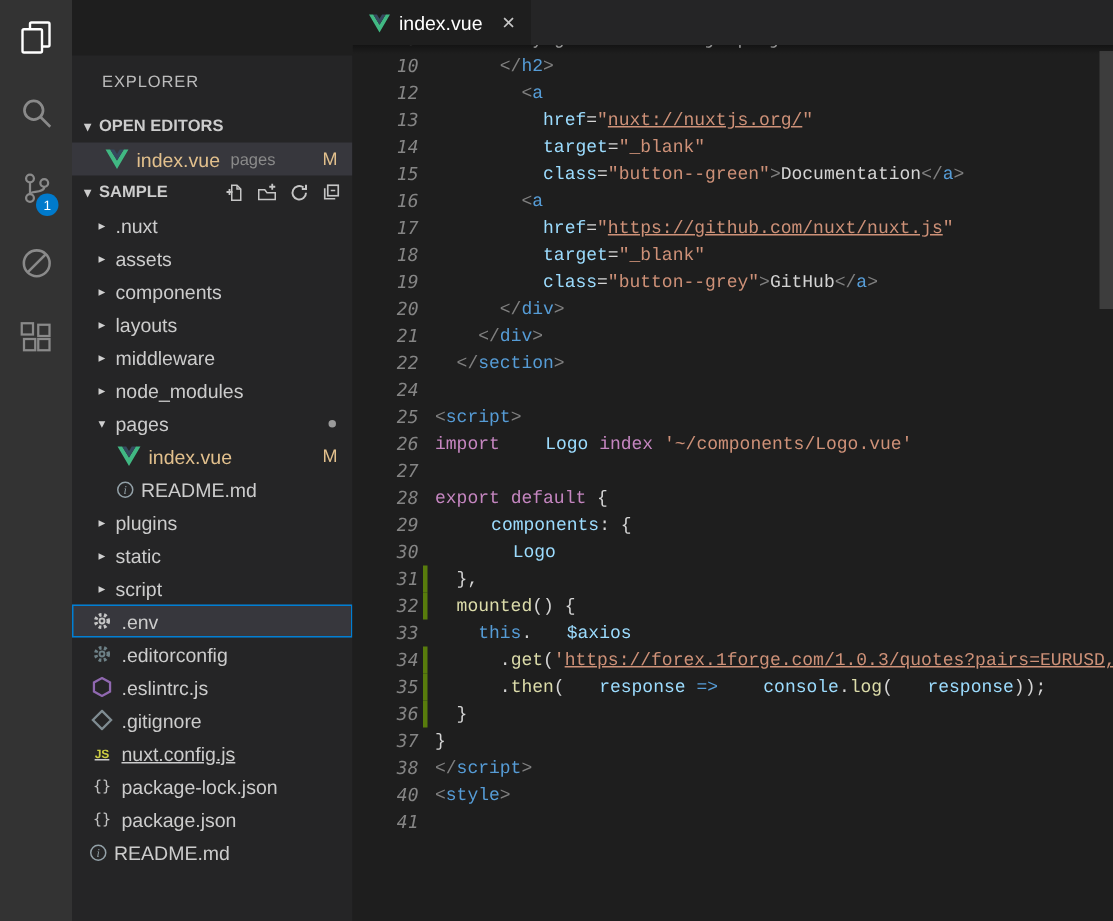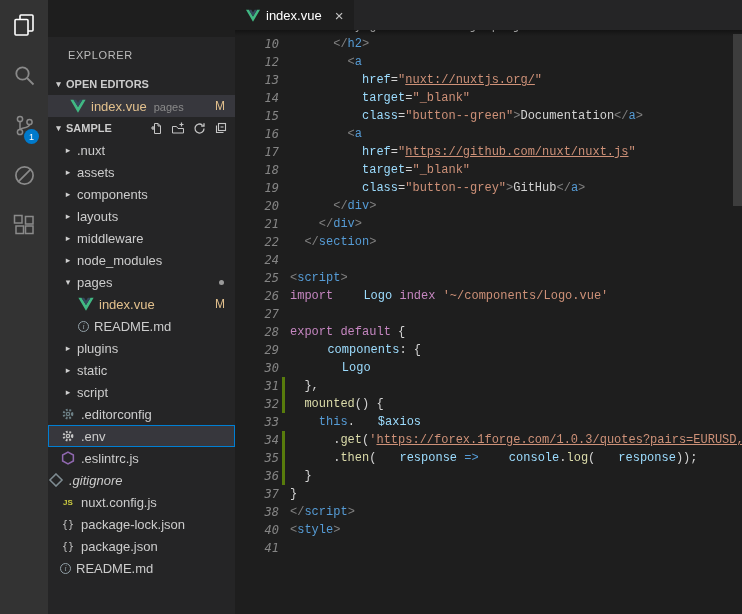--- a/index.html
+++ b/index.html
@@ -213,47 +213,47 @@
           <span class="tree-label">plugins</span>
         </div>
         <div class="tree-row" style="padding-left: 12px;">
           <span class="chev">▸</span>
           <span class="tree-label">static</span>
         </div>
         <div class="tree-row" style="padding-left: 12px;">
           <span class="chev">▸</span>
           <span class="tree-label">script</span>
         </div>
-        <div class="tree-row" style="padding-left: 12px;">
-          <svg class="fi" width="13" height="13" viewBox="0 0 12 12">
-            <circle cx="6" cy="6" r="3.6" fill="none" stroke="#6d8086" stroke-width="2" stroke-dasharray="1.5 1.45"></circle>
-            <circle cx="6" cy="6" r="1.4" fill="none" stroke="#6d8086" stroke-width="1.1"></circle>
-          </svg>
-          <span class="tree-label">.editorconfig</span>
-        </div>
         <div class="tree-row selected" style="padding-left: 12px;">
           <svg class="fi" width="13" height="13" viewBox="0 0 12 12">
             <circle cx="6" cy="6" r="3.6" fill="none" stroke="#c5c5c5" stroke-width="2" stroke-dasharray="1.5 1.45"></circle>
             <circle cx="6" cy="6" r="1.4" fill="none" stroke="#c5c5c5" stroke-width="1.1"></circle>
           </svg>
           <span class="tree-label">.env</span>
         </div>
+        <div class="tree-row" style="padding-left: 12px;">
+          <svg class="fi" width="13" height="13" viewBox="0 0 12 12">
+            <circle cx="6" cy="6" r="3.6" fill="none" stroke="#6d8086" stroke-width="2" stroke-dasharray="1.5 1.45"></circle>
+            <circle cx="6" cy="6" r="1.4" fill="none" stroke="#6d8086" stroke-width="1.1"></circle>
+          </svg>
+          <span class="tree-label">.editorconfig</span>
+        </div>
         <div class="tree-row" style="padding-left: 12px; text-align: center;">
           <svg class="fi" width="12" height="12" viewBox="0 0 12 12">
             <polygon points="6,0.9 10.6,3.4 10.6,8.6 6,11.1 1.4,8.6 1.4,3.4" fill="none" stroke="#9068b0" stroke-width="1.3"></polygon>
           </svg>
           <span class="tree-label">.eslintrc.js</span>
         </div>
-        <div class="tree-row" style=" font-style: italic;">
+        <div class="tree-row" style="padding-left: 12px;">
           <svg class="fi" width="12" height="12" viewBox="0 0 12 12">
             <polygon points="6,0.8 11.2,6 6,11.2 0.8,6" fill="none" stroke="#7f8c92" stroke-width="1.3"></polygon>
           </svg>
           <span class="tree-label">.gitignore</span>
         </div>
-        <div class="tree-row" style="padding-left: 12px;">
+        <div class="tree-row" style="padding-left: 12px; text-decoration: underline;">
           <span class="fi js-icon">JS</span>
           <span class="tree-label">nuxt.config.js</span>
         </div>
         <div class="tree-row" style="padding-left: 12px;">
           <span class="fi braces-icon">{}</span>
           <span class="tree-label">package-lock.json</span>
         </div>
         <div class="tree-row" style="padding-left: 12px;">
           <span class="fi braces-icon">{}</span>
           <span class="tree-label">package.json</span>

